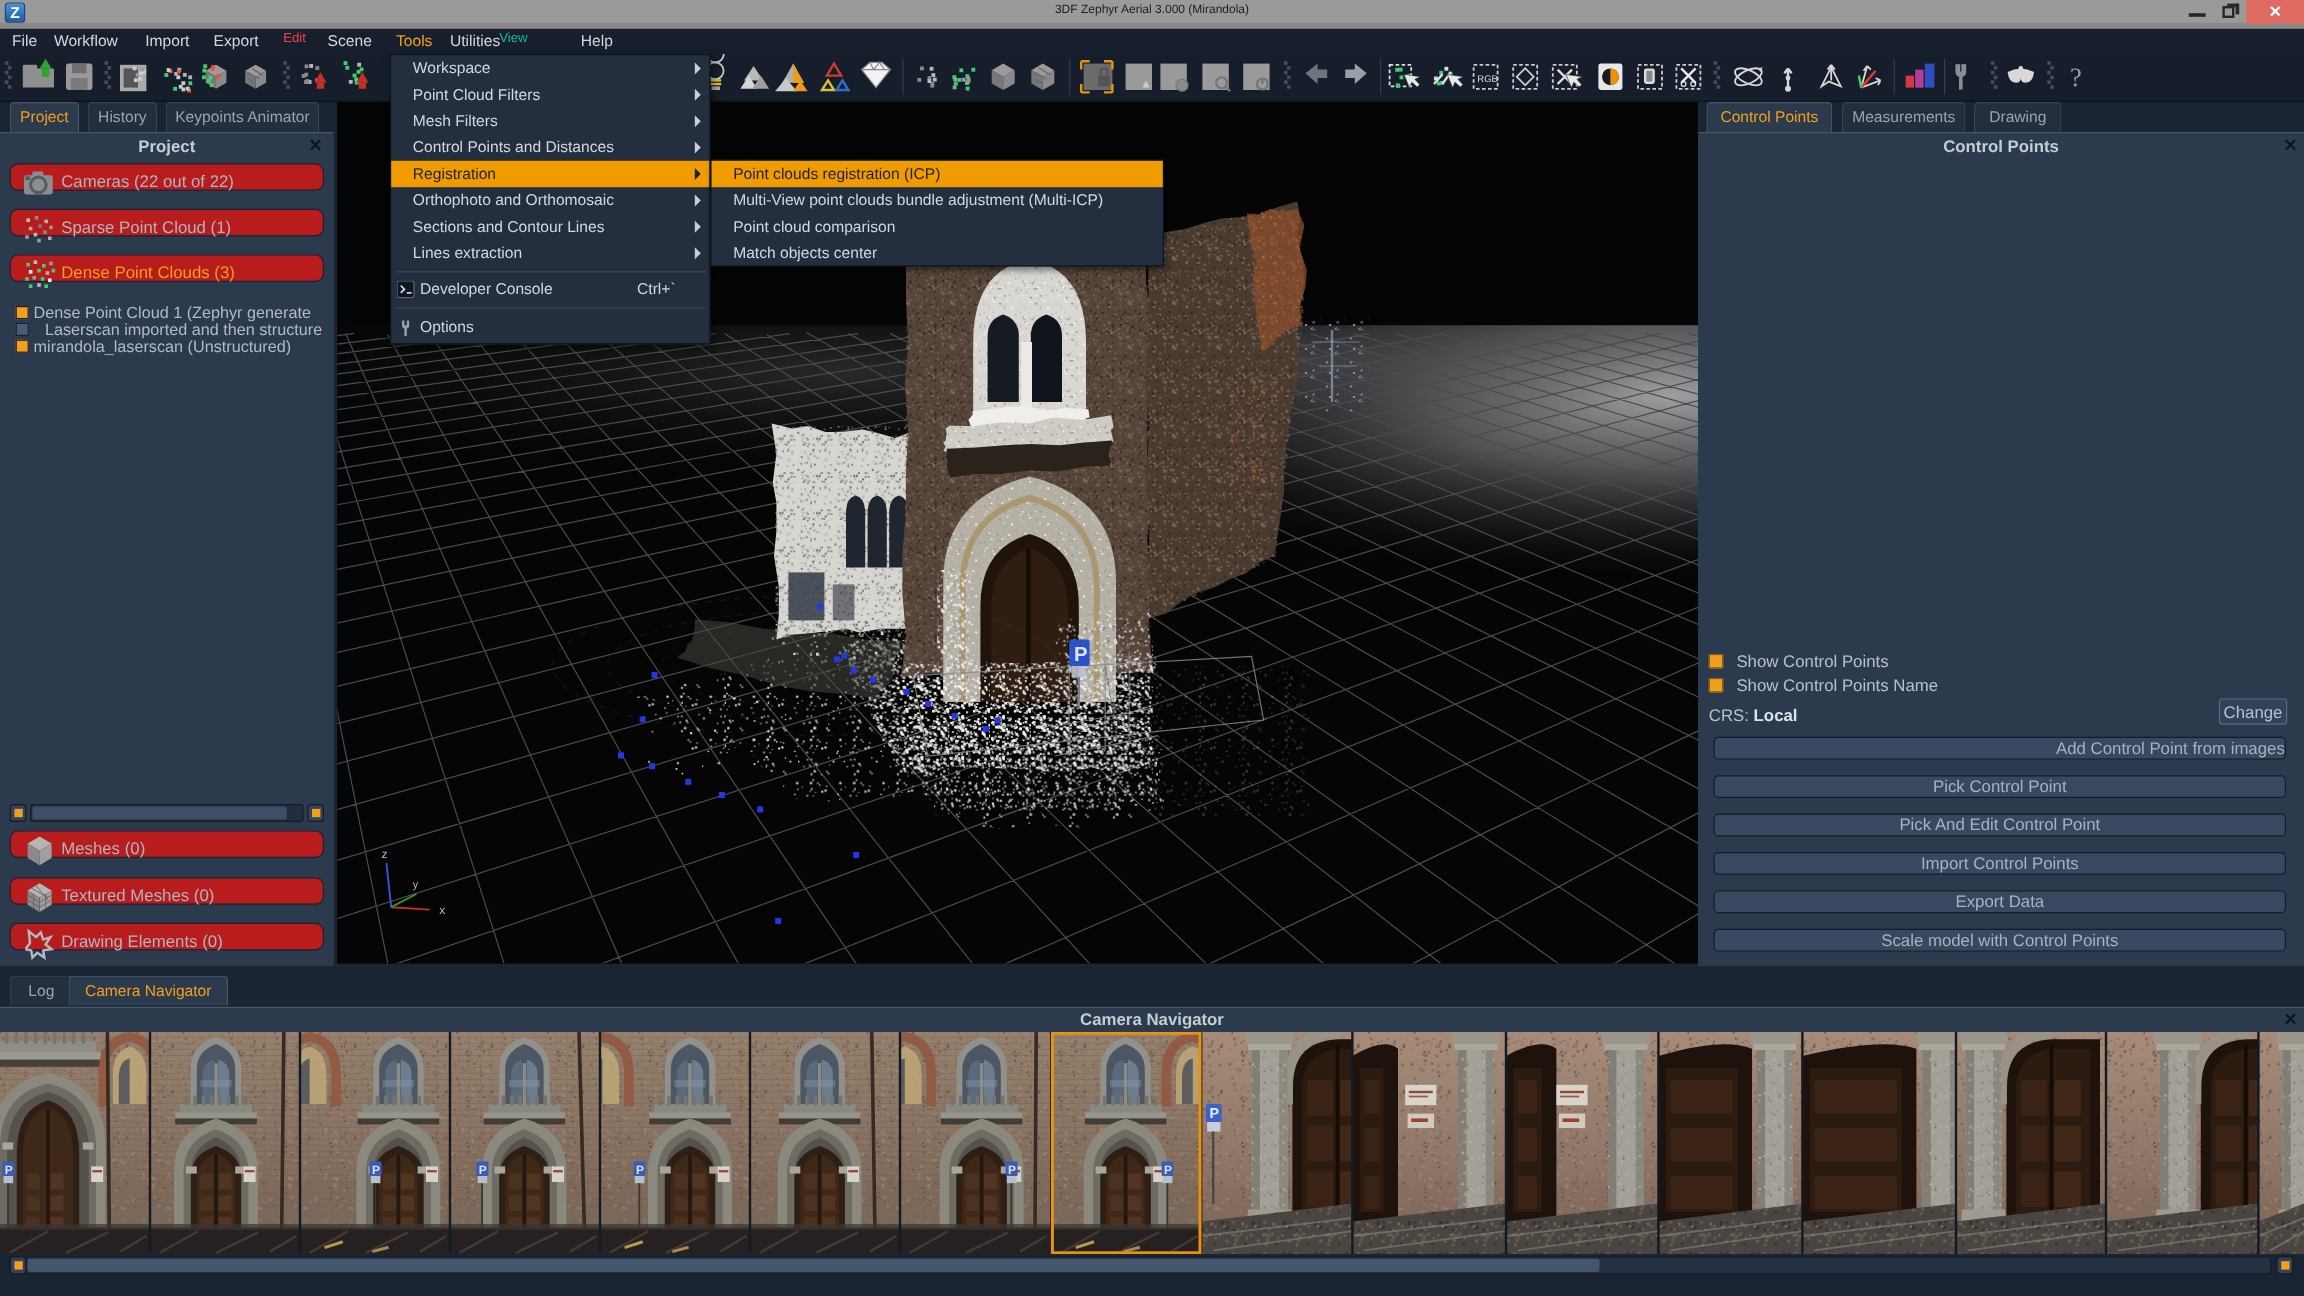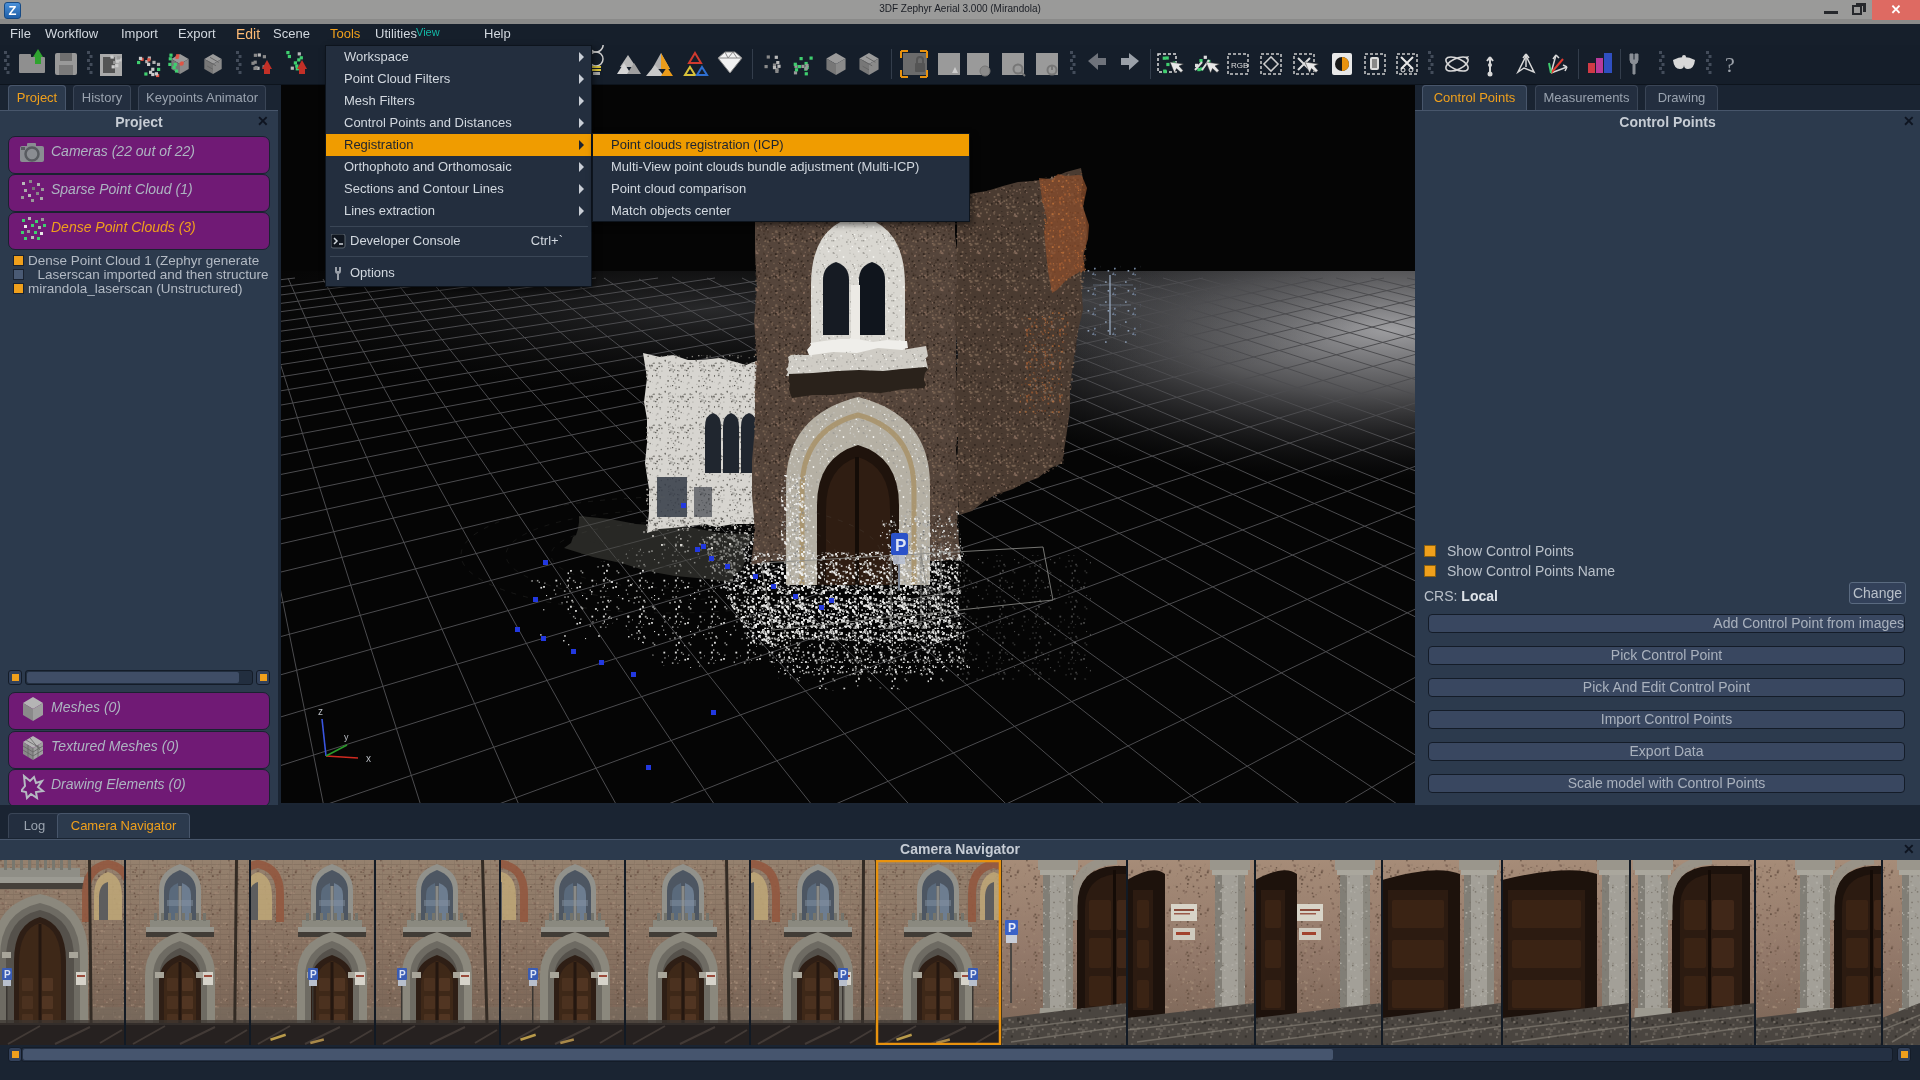--- a/index.html
+++ b/index.html
@@ -1,19 +1,19 @@
 <!DOCTYPE html>
 <html><head><meta charset="utf-8"><style>
 *{margin:0;padding:0;box-sizing:border-box;}
 html,body{width:1920px;height:1080px;overflow:hidden;background:#1b2533;font-family:"Liberation Sans",sans-serif;}
 .abs{position:absolute;}
 #root{position:absolute;top:0;left:0;width:1920px;height:1080px;}
 .tab{position:absolute;top:0;height:25px;border:1px solid #3a4556;border-bottom:none;border-radius:4px 4px 0 0;font-size:13px;text-align:center;line-height:24px;color:#9aa3af;background:#232e3f;}
 .tab.active{background:#2c3a4d;color:#f0a01c;border-color:#48566b;}
-.pbtn{position:absolute;left:8px;width:262px;height:38px;background:#701a75;border:1px solid #1a2230;border-radius:7px;color:#adb5c1;font-size:14px;font-style:italic;}
+.pbtn{position:absolute;left:8px;width:262px;height:23px;background:#b91c1c;border:1px solid #1a2230;border-radius:7px;color:#adb5c1;font-size:14px;}
 .pbtn .lbl{position:absolute;left:42px;top:6px;}
 .mitem{position:absolute;left:0;width:100%;height:22px;font-size:13px;color:#d2d8df;line-height:22px;}
 .marr{position:absolute;right:7px;top:6px;width:0;height:0;border-left:5px solid #c9ced6;border-top:5px solid transparent;border-bottom:5px solid transparent;}
 </style></head><body>
 <div id="root">
 
 <div class="abs" style="left:0;top:0;width:1920px;height:24px;background:#9a9a99;">
  <div class="abs" style="left:0;top:19px;width:1920px;height:5px;background:#8a8a89;"></div>
  <div class="abs" style="left:4px;top:2px;width:17px;height:17px;background:linear-gradient(#4a90d9,#1f5fa8);border:1px solid #174a84;border-radius:3px;color:#fff;font-size:13px;font-weight:bold;text-align:center;line-height:16px;">Z</div>
  <div class="abs" style="left:0;top:3px;width:1920px;text-align:center;font-size:10px;color:#1a1d24;">3DF Zephyr Aerial 3.000 (Mirandola)</div>
@@ -21,21 +21,21 @@
  <div class="abs" style="left:1852px;top:5px;width:10px;height:10px;border:2px solid #26282c;"></div>
  <div class="abs" style="left:1856px;top:3px;width:9px;height:3px;background:#26282c;"></div>
  <div class="abs" style="left:1863px;top:3px;width:3px;height:9px;background:#26282c;"></div>
  <div class="abs" style="left:1872px;top:0;width:48px;height:20px;background:#de6a62;color:#fff;font-size:13px;font-weight:bold;text-align:center;line-height:19px;">✕</div>
 </div>
 <div class="abs" style="left:0;top:24px;width:1920px;height:21px;background:#161f2b;">
 <div class="abs" style="left:10px;top:2px;font-size:13px;color:#d2d8df;">File</div>
 <div class="abs" style="left:45px;top:2px;font-size:13px;color:#d2d8df;">Workflow</div>
 <div class="abs" style="left:121px;top:2px;font-size:13px;color:#d2d8df;">Import</div>
 <div class="abs" style="left:178px;top:2px;font-size:13px;color:#d2d8df;">Export</div>
-<div class="abs" style="left:236px;top:2px;font-size:14px;color:#fdba74;">Edit</div>
+<div class="abs" style="left:236px;top:2px;font-size:11px;color:#ef4444;">Edit</div>
 <div class="abs" style="left:273px;top:2px;font-size:13px;color:#d2d8df;">Scene</div>
 <div class="abs" style="left:330px;top:2px;font-size:13px;color:#f0a01c;">Tools</div>
 <div class="abs" style="left:375px;top:2px;font-size:13px;color:#d2d8df;">Utilities</div>
 <div class="abs" style="left:416px;top:2px;font-size:11px;color:#14b8a6;">View</div>
 <div class="abs" style="left:484px;top:2px;font-size:13px;color:#d2d8df;">Help</div>
 </div>
 <div class="abs" style="left:0;top:45px;width:1920px;height:40px;background:#151e2a;border-bottom:1px solid #0d141d;">
 <svg width="1920" height="40" style="position:absolute;left:0;top:0">
 <rect x="4.0" y="6" width="3" height="3" fill="#434c5a"></rect>
         <rect x="6.5" y="10" width="3" height="3" fill="#434c5a"></rect>

